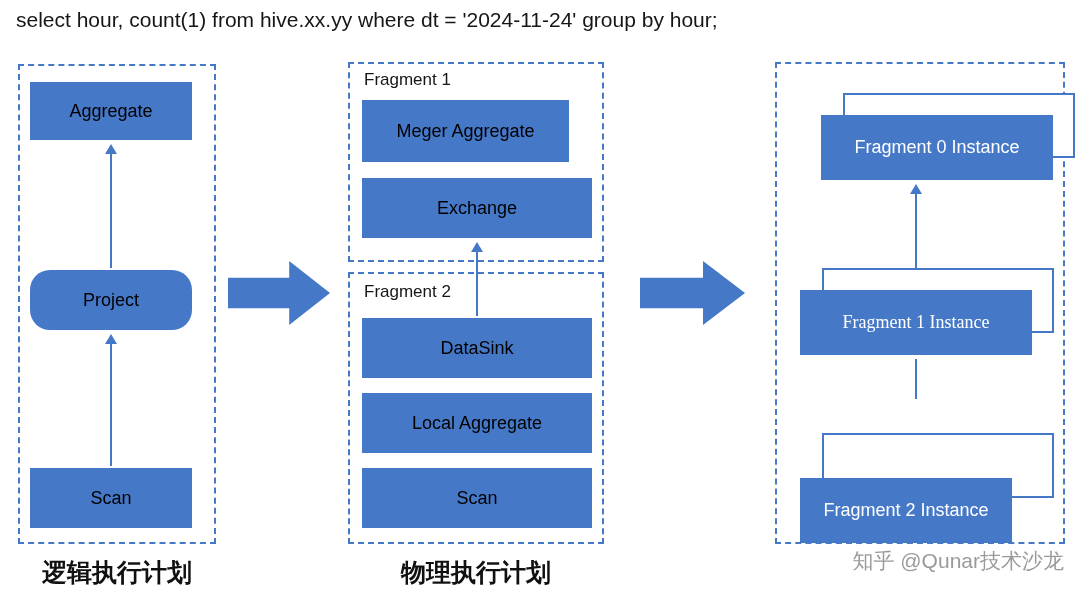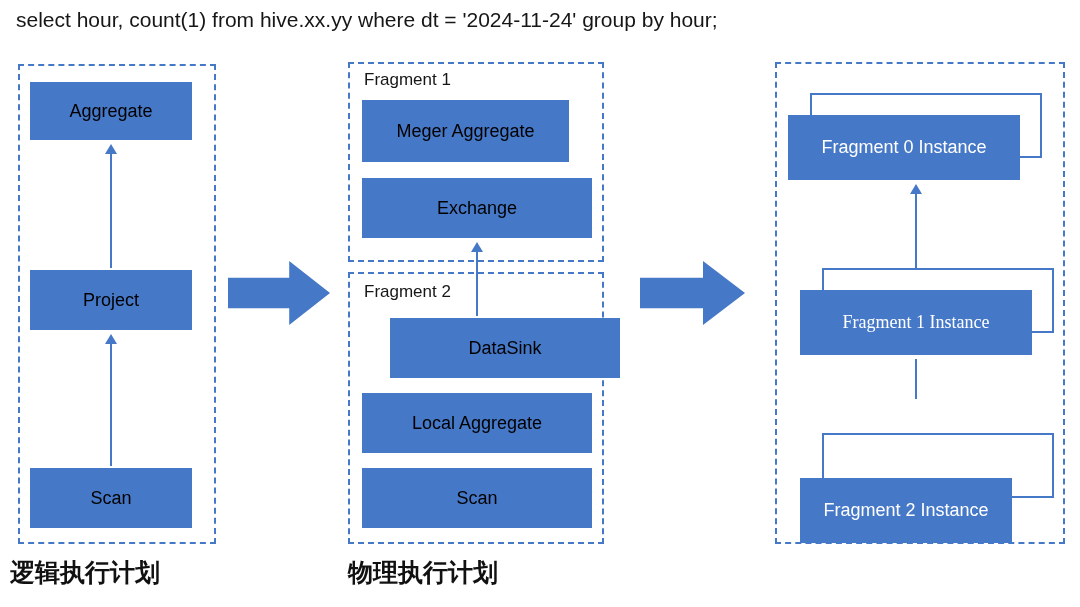--- a/index.html
+++ b/index.html
@@ -38,21 +38,21 @@
   .fragment-label {
     position: absolute;
     font-size: 17px;
     color: #161616;
   }
   .plan-label {
     position: absolute;
     font-size: 25px;
     font-weight: 600;
     color: #111111;
-    text-align: left;
+    text-align: center;
   }
   .varrow { position: absolute; width: 12px; }
   .varrow .head {
     margin: 0 auto;
     width: 0; height: 0;
     border-left: 6px solid transparent;
     border-right: 6px solid transparent;
     border-bottom: 10px solid #4678c8;
   }
   .varrow .line {
@@ -106,21 +106,21 @@
 
   <div class="panel" style="left:18px; top:64px; width:198px; height:480px;"></div>
 
   <div class="node" style="left:30px; top:82px; width:162px; height:58px;">Aggregate</div>
 
   <div class="varrow" style="left:105px; top:144px; height:124px;">
     <div class="head"></div>
     <div class="line"></div>
   </div>
 
-  <div class="node" style="left:30px; top:270px; width:162px; height:60px;">Project</div>
+  <div class="node" style="left:30px; top:270px; width:162px; height:60px;border-radius:20px;">Project</div>
 
   <div class="varrow" style="left:105px; top:334px; height:132px;">
     <div class="head"></div>
     <div class="line"></div>
   </div>
 
   <div class="node" style="left:30px; top:468px; width:162px; height:60px;">Scan</div>
 
   <div class="plan-label" style="left:10px; top:556px; width:214px;">逻辑执行计划</div>
 
@@ -133,31 +133,31 @@
   <div class="node" style="left:362px; top:178px; width:230px; height:60px;">Exchange</div>
 
   <div class="varrow" style="left:471px; top:242px; height:74px;">
     <div class="head"></div>
     <div class="line"></div>
   </div>
 
   <div class="panel" style="left:348px; top:272px; width:256px; height:272px;"></div>
   <div class="fragment-label" style="left:364px; top:282px;">Fragment 2</div>
 
-  <div class="node" style="left:362px; top:318px; width:230px; height:60px;margin-left:28px;">DataSink</div>
+  <div class="node" style="left:362px; top:318px; width:230px; height:60px;">DataSink</div>
   <div class="node" style="left:362px; top:393px; width:230px; height:60px;">Local Aggregate</div>
   <div class="node" style="left:362px; top:468px; width:230px; height:60px;">Scan</div>
 
   <div class="plan-label" style="left:348px; top:556px; width:256px;">物理执行计划</div>
 
   <div class="block-arrow" style="left:640px; top:261px; width:105px; height:64px;"></div>
 
   <div class="panel" style="left:775px; top:62px; width:290px; height:482px;"></div>
 
-  <div class="stack" style="left:788px; top:93px; width:254px; height:87px;text-decoration:underline;">
+  <div class="stack" style="left:821px; top:93px; width:254px; height:87px;text-decoration:underline;">
     <div class="back" style="left:22px; top:0; width:232px; height:65px;"></div>
     <div class="front" style="left:0; top:22px; width:232px; height:65px;">Fragment 0 Instance</div>
   </div>
 
   <div class="varrow" style="left:910px; top:184px; height:104px;">
     <div class="head"></div>
     <div class="line"></div>
   </div>
 
   <div class="stack" style="left:800px; top:268px; width:254px; height:87px;font-family:Liberation Serif, serif;">
@@ -165,14 +165,15 @@
     <div class="front" style="left:0; top:22px; width:232px; height:65px;">Fragment 1 Instance</div>
   </div>
 
   <div class="vline" style="left:915px; top:359px; height:40px;"></div>
 
   <div class="stack" style="left:800px; top:433px; width:254px; height:87px;">
     <div class="back" style="left:22px; top:0; width:232px; height:65px;"></div>
     <div class="front" style="left:0; top:22px; width:212px; height:65px;margin-top:23px;">Fragment 2 Instance</div>
   </div>
 
+  <div class="watermark">知乎 @Qunar技术沙龙</div>
 
 </div>
 
 </body></html>

